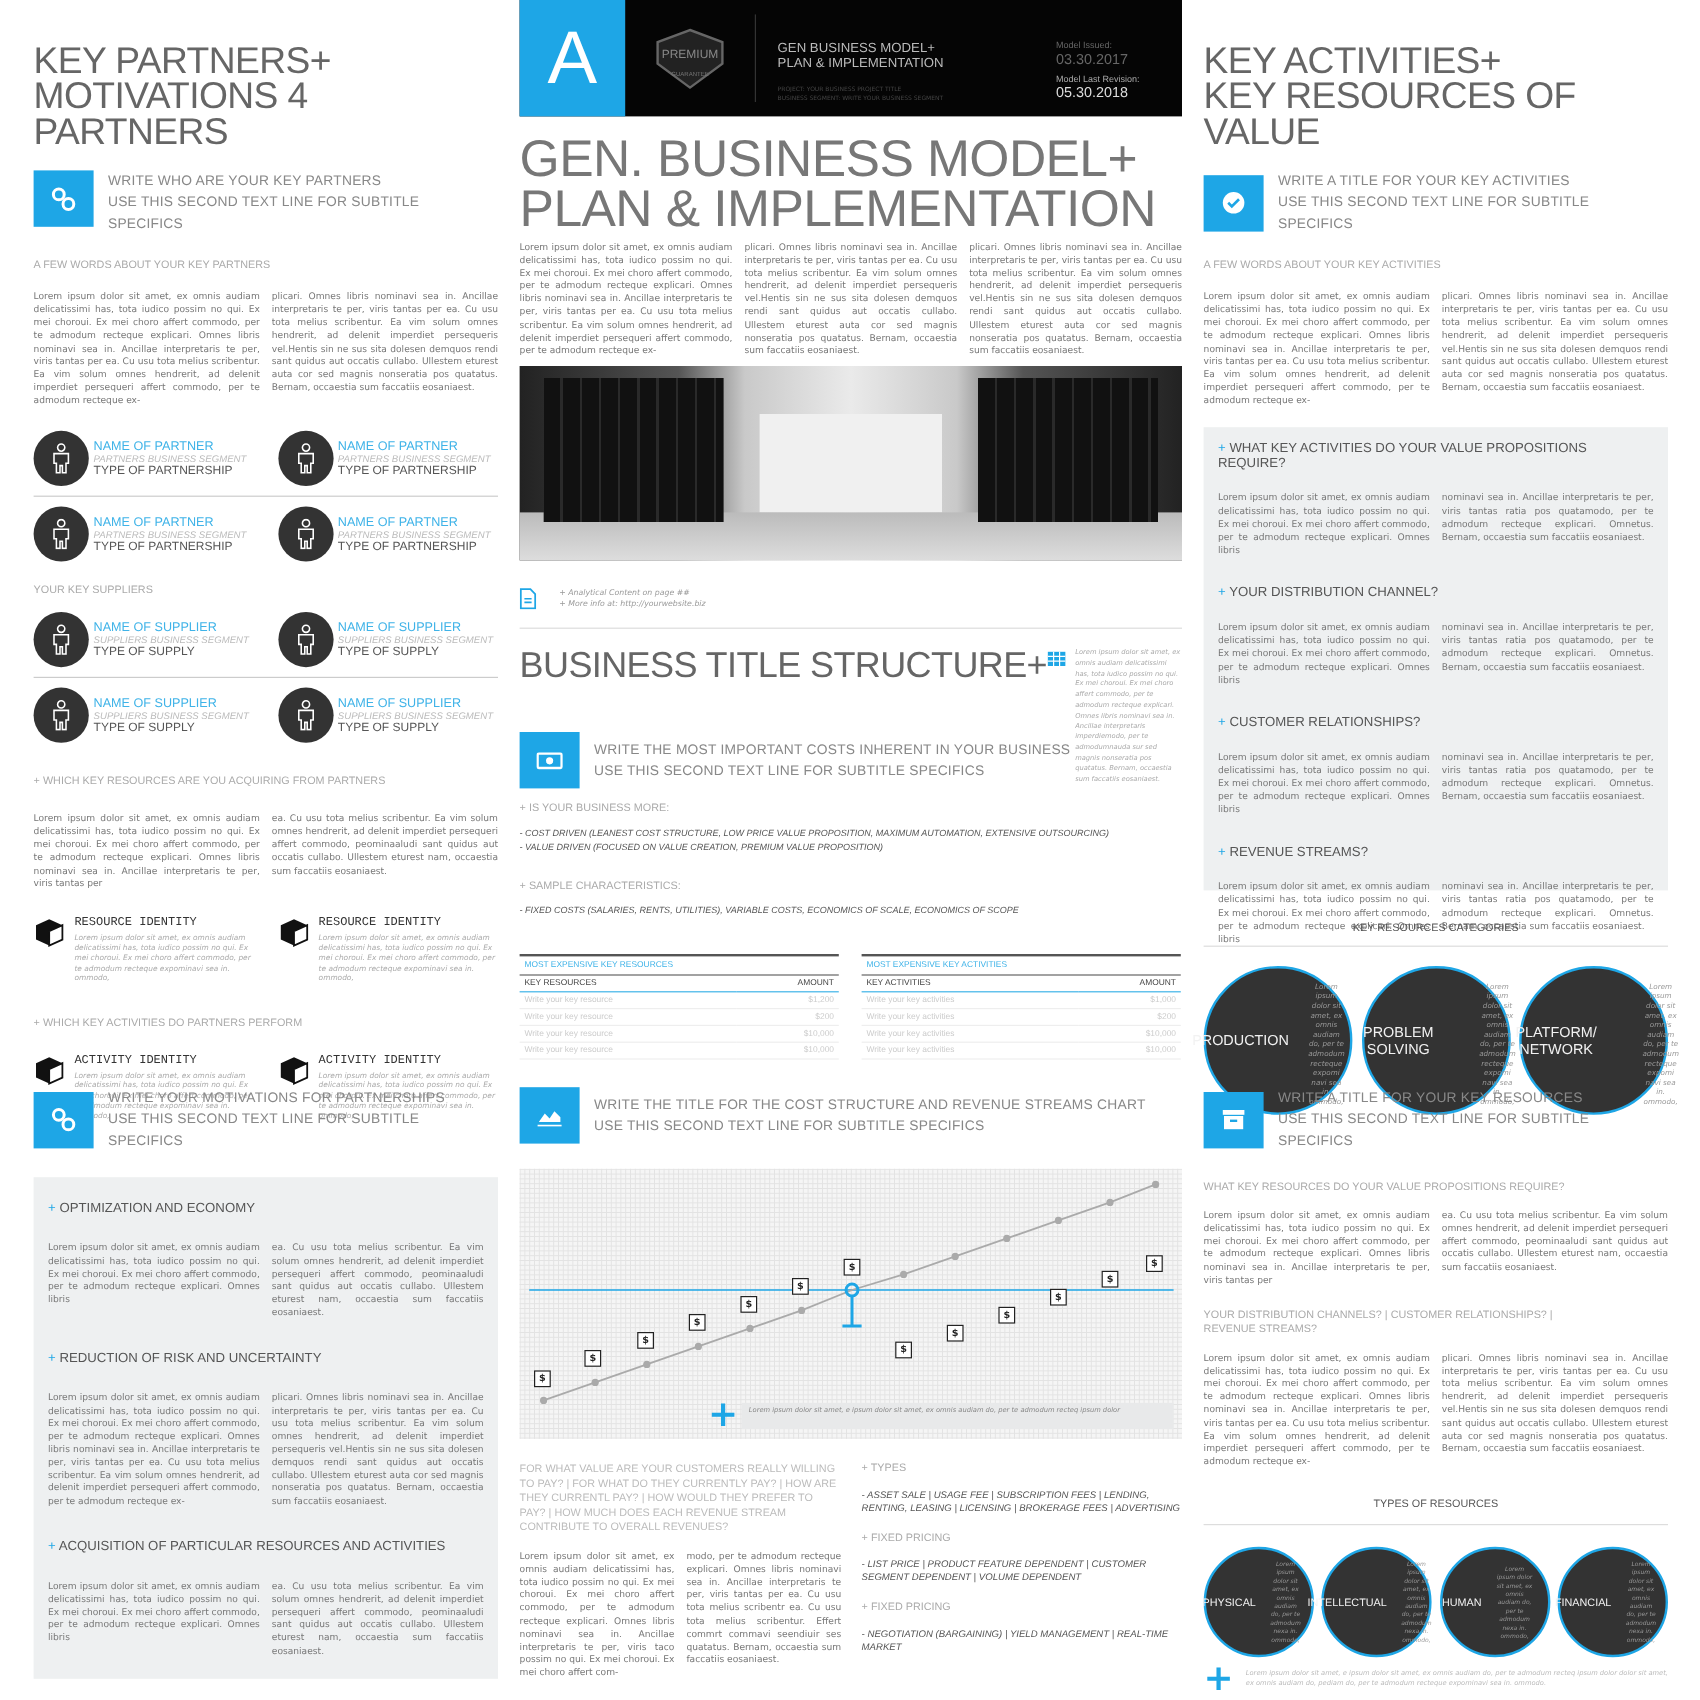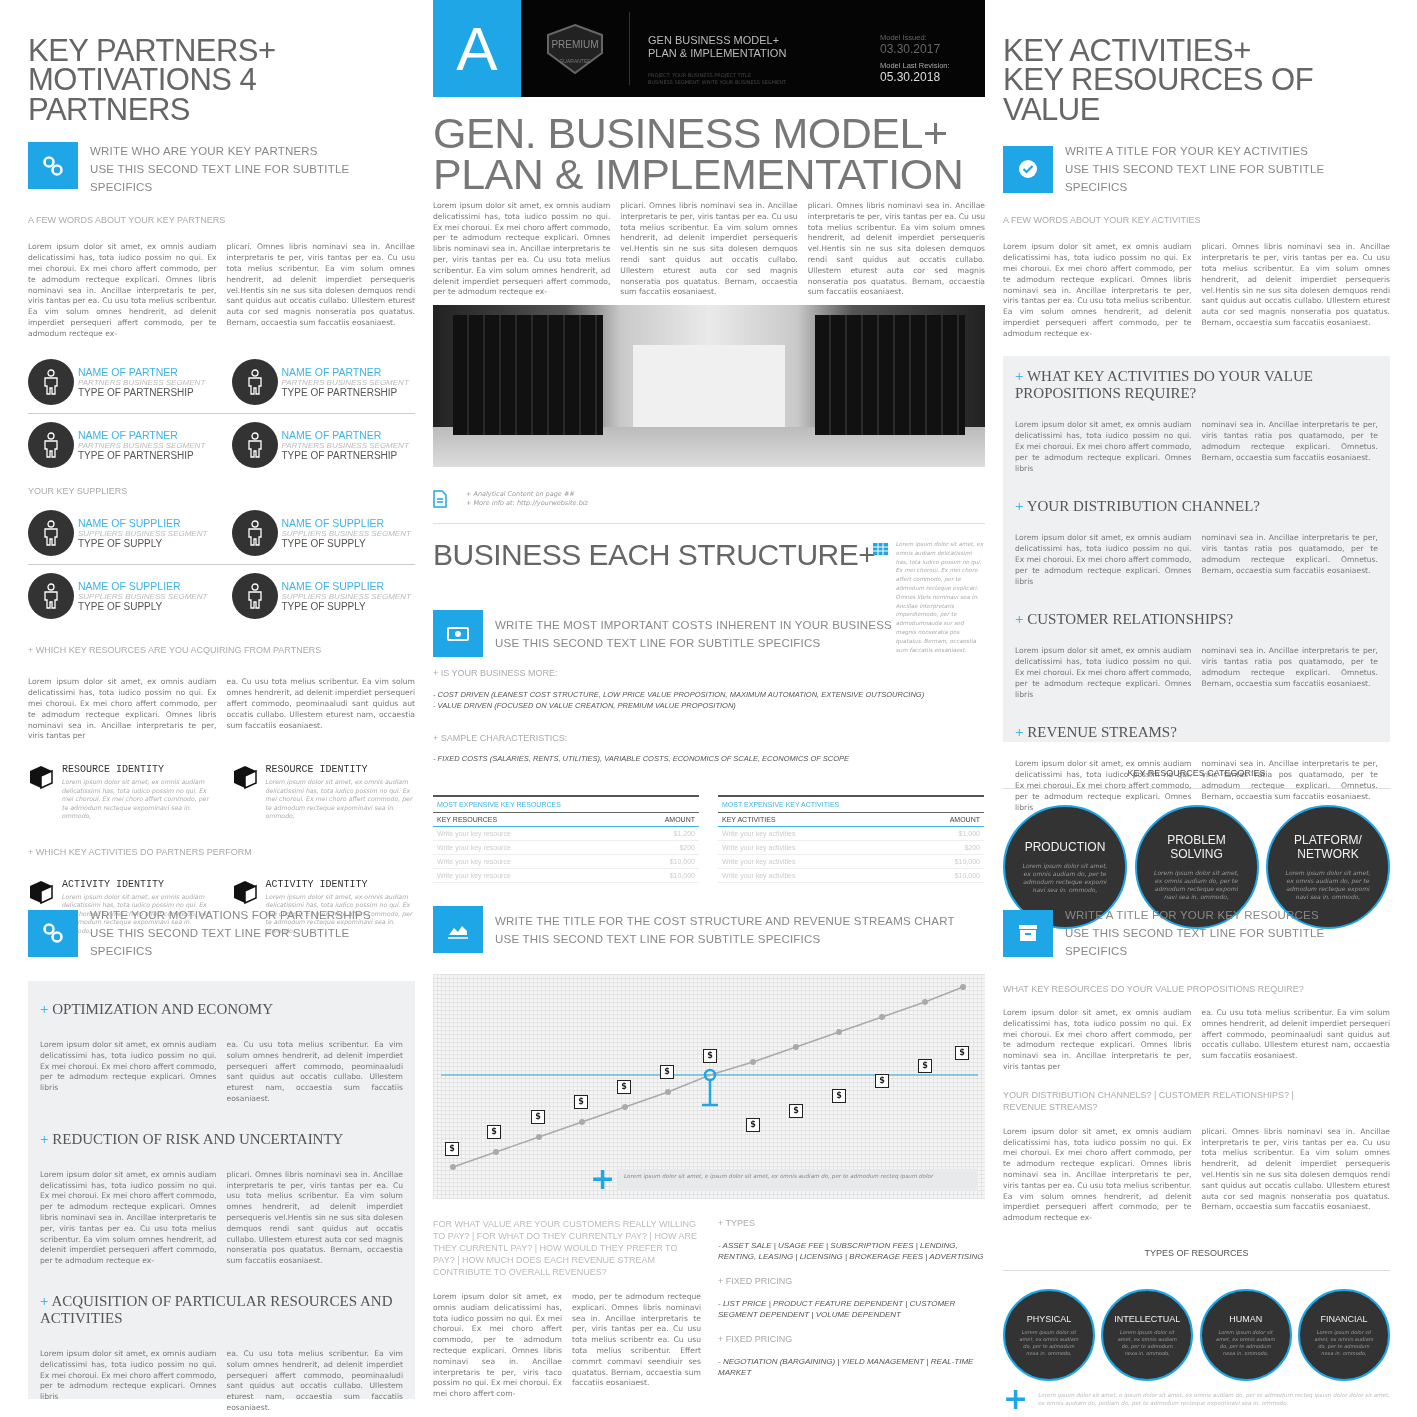--- a/index.html
+++ b/index.html
@@ -12,23 +12,23 @@
 .small-head{font-size:9px;color:#aaa;font-family:"Liberation Sans",sans-serif;text-transform:uppercase}
 .body-text{font-size:7.6px;line-height:10.8px;color:#777;text-align:justify;font-family:"DejaVu Sans",sans-serif}
 .cols2{display:grid;grid-template-columns:1fr 1fr;column-gap:10px}
 .cols3{display:grid;grid-template-columns:1fr 1fr 1fr;column-gap:10px}
 .person{display:flex;align-items:center;gap:4px}
 .avatar{width:46px;height:46px;border-radius:50%;background:#333;display:flex;align-items:center;justify-content:center;flex:none}
 .p-name{font-size:10.5px;color:#3fb3e8;font-family:"Liberation Sans",sans-serif}
 .p-seg{font-size:8px;color:#bbb;font-style:italic;font-family:"Liberation Sans",sans-serif}
 .p-type{font-size:10px;color:#555;font-family:"Liberation Sans",sans-serif}
 .gray-panel{background:#eef0f1}
-.q-head{font-size:15px;color:#555;font-family:Liberation Serif, serif}
+.q-head{font-size:11px;color:#555;font-family:Liberation Sans, sans-serif}
 .q-head .plus{color:#1ea6e6}
-.circle{border-radius:50%;background:#333;border:2px solid #1ea6e6;display:flex;flex-direction:column;align-items:center;justify-content:center;text-align:center;color:#eee}
+.circle{border-radius:50%;background:#333;border:2px solid #1ea6e6;display:flex;flex-direction:row;align-items:center;justify-content:center;text-align:center;color:#eee}
 .circle .c-title{font-family:"Liberation Sans",sans-serif;font-size:12px;line-height:14px;color:#f2f2f2}
 .circle .c-text{font-size:6px;font-style:italic;color:#999;line-height:8px;margin-top:8px;padding:0 16px}
 .tbl{font-family:"Liberation Sans",sans-serif;width:100%;border-collapse:collapse}
 .tbl caption{text-align:left;font-size:7px;color:#3fb3e8;padding:4px 4px;border-top:2px solid #555;border-bottom:1px solid #666}
 .tbl th{font-size:7px;color:#444;font-weight:normal;text-align:left;padding:3px 4px;border-bottom:1.5px solid #3fb3e8}
 .tbl th.r,.tbl td.r{text-align:right}
 .tbl td{font-size:7px;color:#ccc;padding:3px 4px;border-bottom:1px solid #eee}
 .res-item{display:flex;gap:8px}
 .res-title{font-size:10px;color:#333;font-family:Liberation Mono, monospace}
 .res-text{font-size:6.2px;font-style:italic;color:#aaa;line-height:8.5px;margin-top:3px}
@@ -316,21 +316,21 @@
         <path d="M4 9h6M4 12h6" stroke="#1ea6e6" stroke-width="1.3"></path>
       </svg></span>
   <div style="font-size:6.5px;font-style:italic;color:#999;line-height:9px">
     <div>+ Analytical Content on page ##</div>
     <div>+ More info at: http://yourwebsite.biz</div>
   </div>
 </div>
 <div class="abs hr" style="left:433px;top:523px;width:552px"></div>
 
 <div class="abs big-title" style="left:433px;top:541px;font-size:30px">
-  <div>BUSINESS EACH STRUCTURE+</div>
+  <div>BUSINESS TITLE STRUCTURE+</div>
 </div>
 <div class="abs" style="left:873px;top:540px;width:112px;display:flex;gap:8px">
   <span><svg width="15" height="12" viewBox="0 0 15 12">
         <rect x="0" y="0" width="15" height="12" fill="#1ea6e6"></rect>
         <path d="M0 4h15M0 8h15M5 0v12M10 0v12" stroke="#fff" stroke-width="1"></path>
       </svg></span>
   <div style="font-size:5.6px;font-style:italic;color:#aaa;line-height:8.8px">Lorem ipsum dolor sit amet, ex omnis audiam delicatissimi has, tota iudico possim no qui. Ex mei choroui. Ex mei choro affert commodo, per te admodum recteque explicari. Omnes libris nominavi sea in. Ancillae interpretaris imperdiemodo, per te admodumnauda sur sed magnis nonseratia pos quatatus. Bernam, occaestia sum faccatiis eosaniaest.</div>
 </div>
 <div class="abs" style="left:433px;top:610px;display:flex;gap:12px;align-items:center">
   <div class="icon-box">

